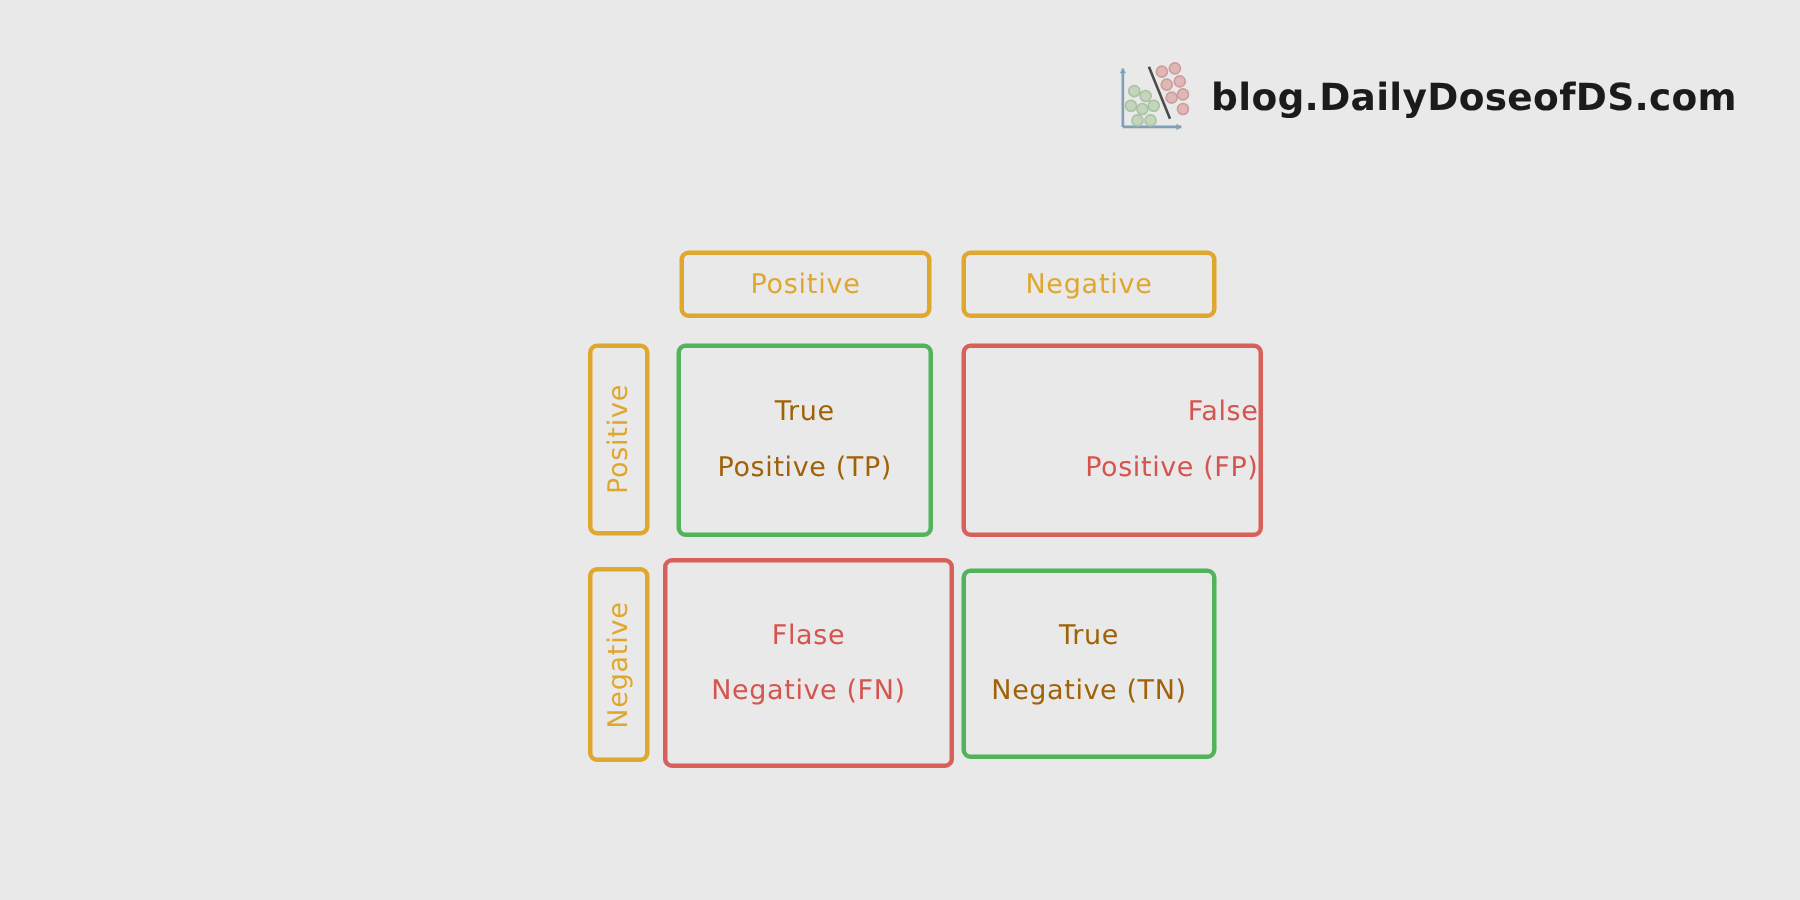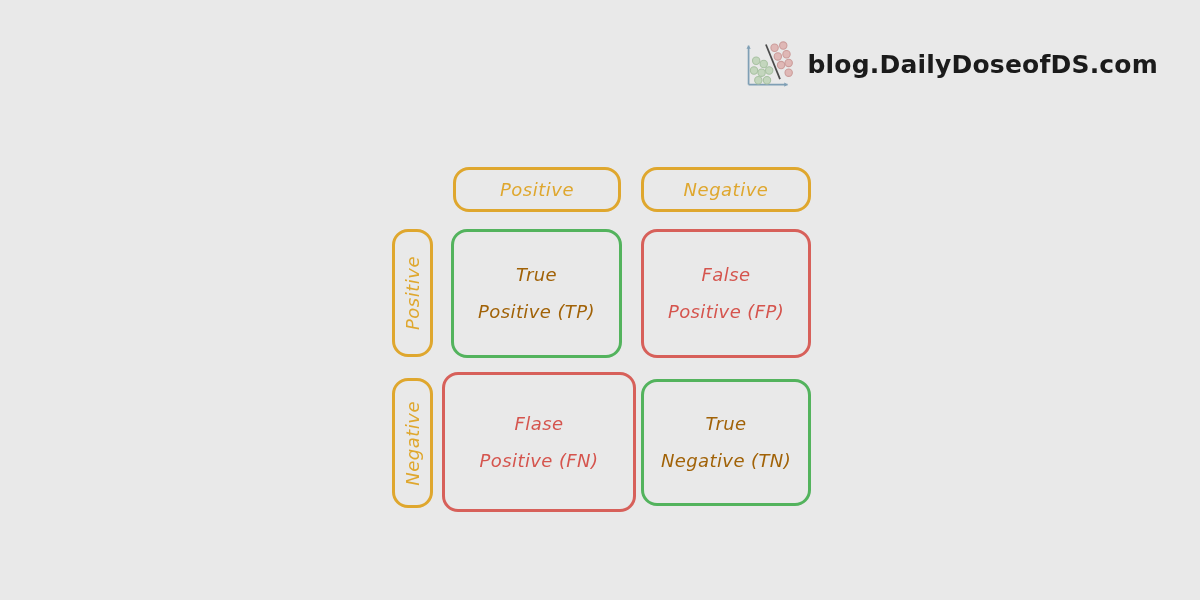--- a/index.html
+++ b/index.html
@@ -25,27 +25,26 @@
   .brand-text {
     color: #1b1b1b;
     font-size: 25px;
     font-weight: bold;
     letter-spacing: 0.2px;
   }
 
   
   .box {
     position: absolute;
-    border-radius: 16px;
+    border-radius: 6px;
     display: flex;
     align-items: center;
     justify-content: center;
     text-align: center;
     background: transparent;
-    font-style: italic;
   }
   .yellow { border: 3px solid #dfa72e; color: #dfa72e; }
   .green  { border: 3px solid #53b35d; color: #a16207; }
   .red    { border: 3px solid #d7605a; color: #d5544d; }
 
   .col-header {
     font-size: 18px;
     letter-spacing: 0.5px;
   }
   .col-header.pos { left: 453px; top: 167px; width: 168px; height: 45px; }
@@ -64,21 +63,21 @@
   .row-header.neg { left: 392px; top: 378px; width: 41px; height: 130px; }
 
   .cell {
     flex-direction: column;
     gap: 15px;
     font-size: 18px;
     letter-spacing: 0.4px;
     line-height: 1.2;
   }
   .cell.tp { left: 451px; top: 229px; width: 171px; height: 129px; }
-  .cell.fp { left: 641px; top: 229px; width: 170px; height: 129px; }
+  .cell.fp { left: 641px; top: 229px; width: 201px; height: 129px; align-items: flex-end; }
   .cell.fn { left: 442px; top: 372px; width: 194px; height: 140px; }
   .cell.tn { left: 641px; top: 379px; width: 170px; height: 127px; }
 </style>
 </head>
 <body>
 
 <div class="canvas">
 
   <div class="brand">
     <svg class="brand-logo" viewBox="0 0 48 48" xmlns="http://www.w3.org/2000/svg">
@@ -130,20 +129,20 @@
   <div class="box green cell tp">
     <span>True</span>
     <span>Positive (TP)</span>
   </div>
   <div class="box red cell fp">
     <span>False</span>
     <span>Positive (FP)</span>
   </div>
   <div class="box red cell fn">
     <span>Flase</span>
-    <span>Positive (FN)</span>
+    <span>Negative (FN)</span>
   </div>
   <div class="box green cell tn">
     <span>True</span>
     <span>Negative (TN)</span>
   </div>
 
 </div>
 
 </body></html>

